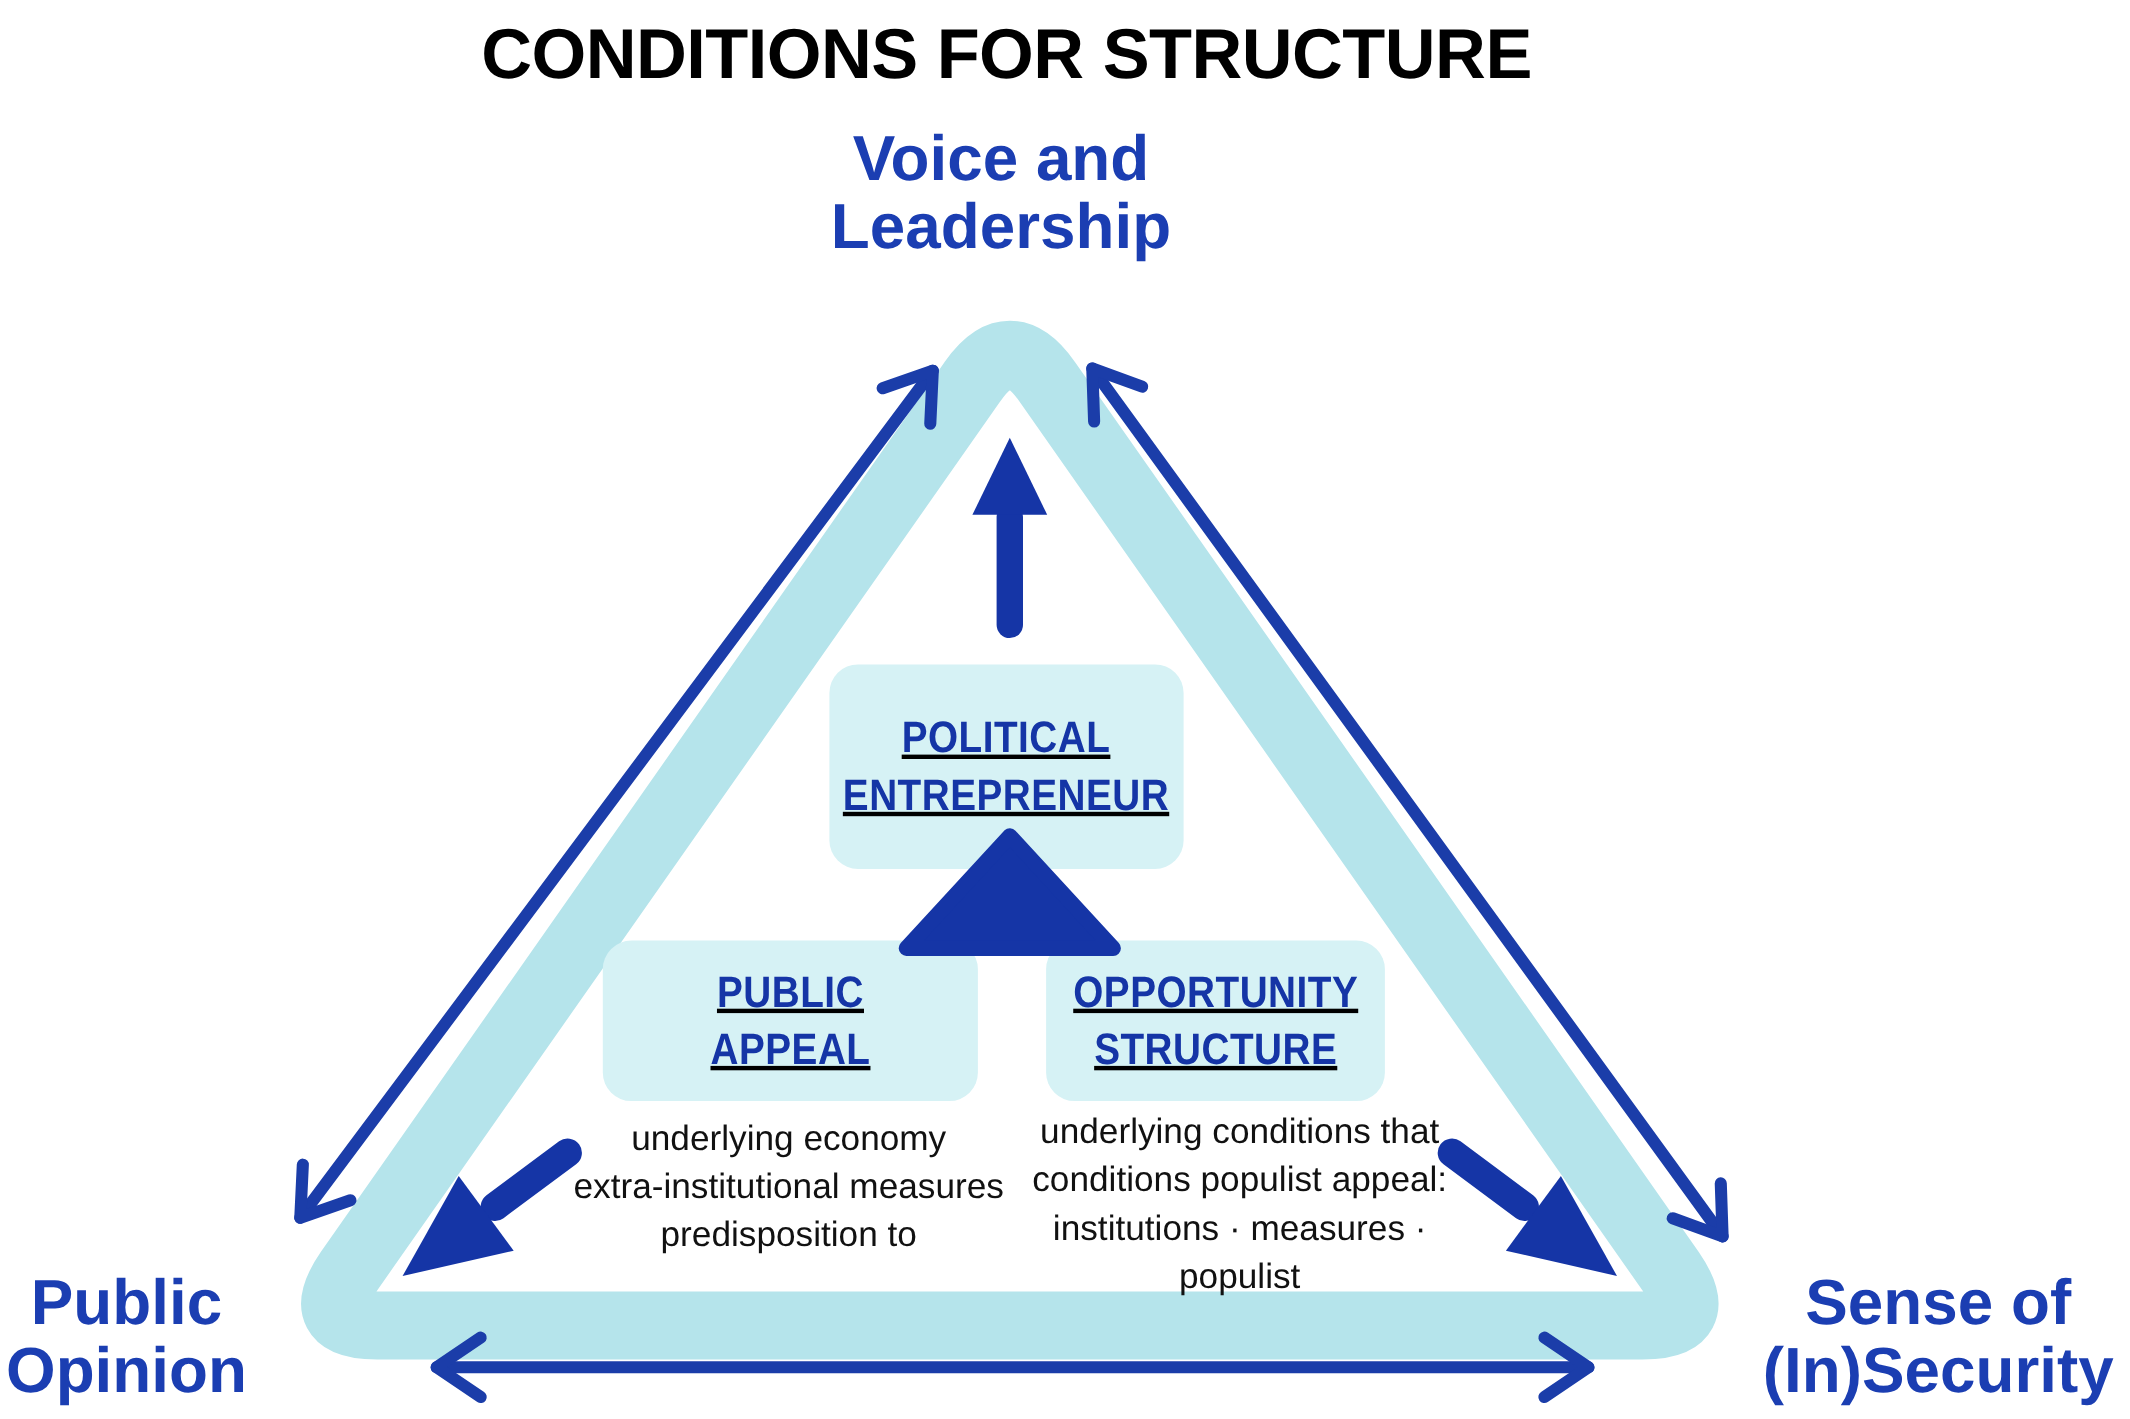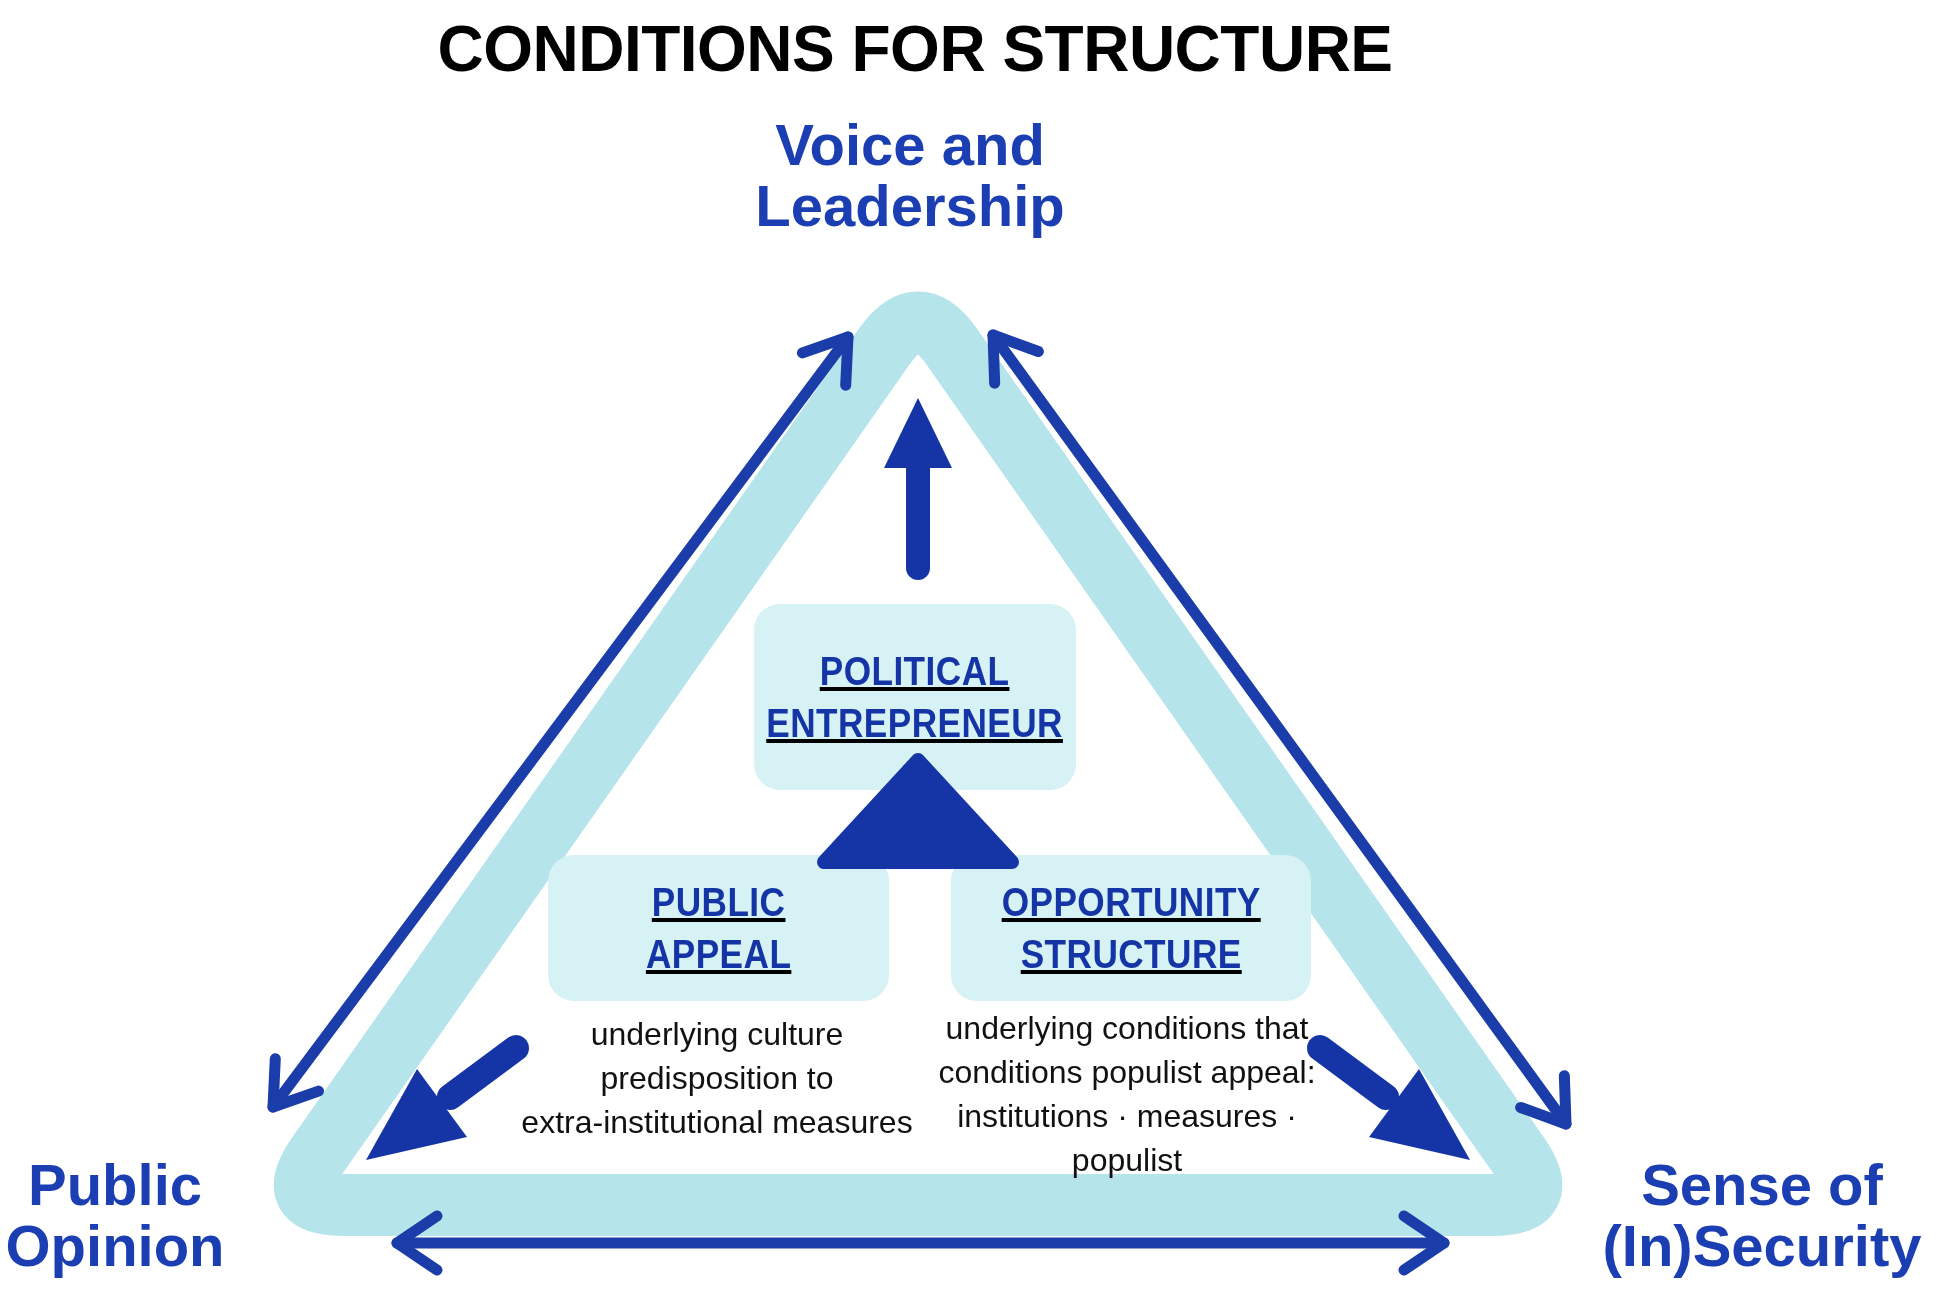--- a/index.html
+++ b/index.html
@@ -30,21 +30,21 @@
   }
   .vertex-top{left:705px;top:114px;width:410px;}
   .vertex-bl{left:-10px;top:1154px;width:250px;}
   .vertex-br{left:1562px;top:1154px;width:400px;}
   .cyan-box{
     background:var(--box-fill);border-radius:26px;
     display:flex;flex-direction:column;align-items:center;justify-content:center;text-decoration:underline;
   }
   .box-pe{left:754px;top:604px;width:322px;height:186px;}
   .box-pa{left:548px;top:855px;width:341px;height:146px;}
-  .box-os{left:951px;top:855px;width:360px;height:146px;}
+  .box-os{left:951px;top:855px;width:308px;height:146px;}
   .box-label{
     color:var(--deep-blue);font-weight:800;font-size:40px;line-height:52px;
     text-align:center;transform:scaleX(0.88);transform-origin:50% 50%;
     white-space:nowrap;letter-spacing:0.5px;
   }
   .box-label span{display:block;}
   .desc{
     color:var(--text-dark);font-size:32px;line-height:44px;text-align:center;
   }
   .desc div{white-space:nowrap;}
@@ -126,23 +126,23 @@
     <div>Public</div>
     <div>Opinion</div>
   </div>
 
   <div class="abs vertex-label vertex-br">
     <div>Sense of</div>
     <div>(In)Security</div>
   </div>
 
   <div class="abs desc desc-left">
-    <div>underlying culture</div>
+    <div>underlying economy</div>
+    <div>extra-institutional measures</div>
     <div>predisposition to</div>
-    <div>extra-institutional measures</div>
   </div>
 
   <div class="abs desc desc-right">
     <div>underlying conditions that</div>
     <div>conditions populist appeal:</div>
     <div>institutions · measures ·</div>
     <div>populist</div>
   </div>
 
 </div>

